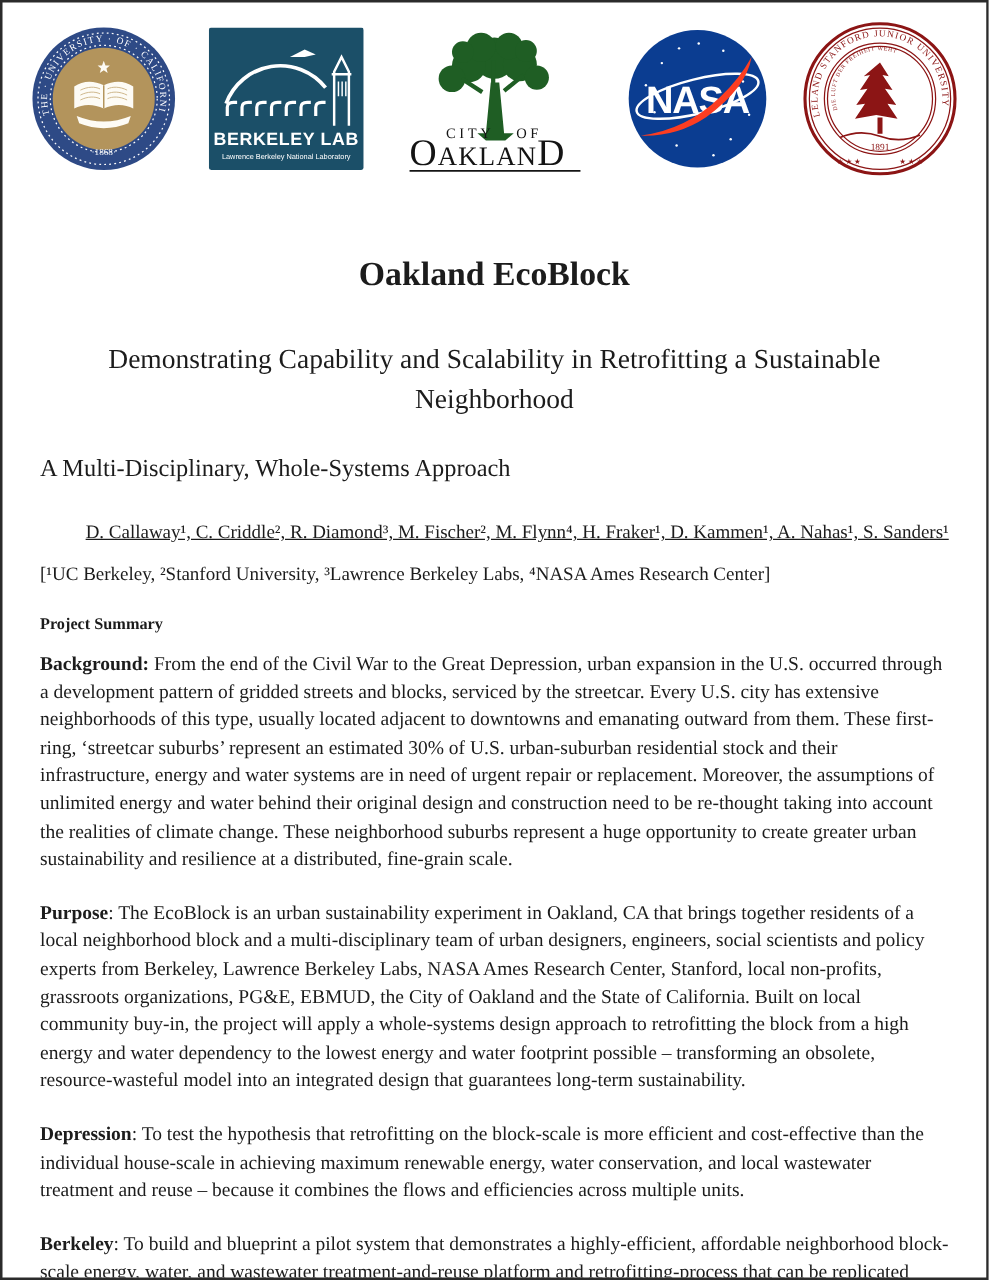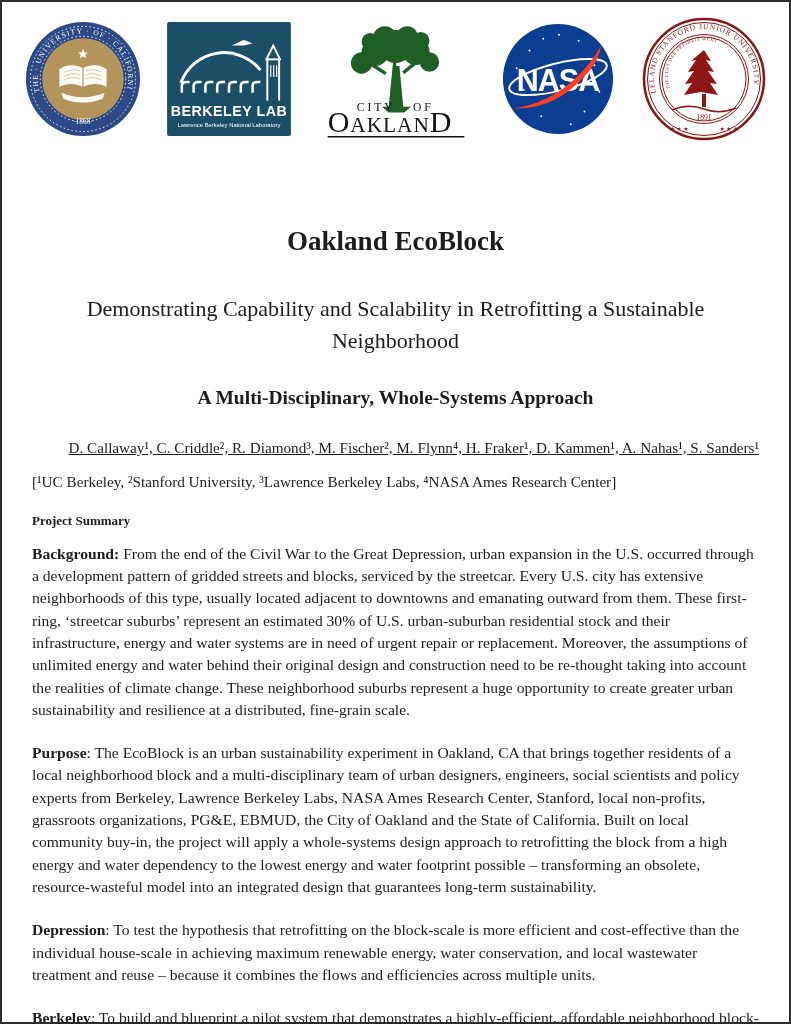--- a/index.html
+++ b/index.html
@@ -20,34 +20,34 @@
     align-items:center;
     padding:10px 22px 0 22px;
     height:134px;
   }
   .logo-row svg{display:block;}
   main{padding:0 30px;}
   h1.doc-title{
     text-align:center;
     font-size:27px;
     font-weight:bold;
-    margin:80px 0 0 0;
+    margin:58px 0 0 0;
   }
   h2.doc-subtitle{
     text-align:center;
     font-size:22px;
     font-weight:normal;
     max-width:620px;
     margin:36px auto 0 auto;
     line-height:1.45;
   }
   h3.doc-approach{
-    text-align:center;
+    text-align:left;
     font-size:19.5px;
-    font-weight:bold;
+    font-weight:normal;
     margin:30px 0 0 0;
   }
   p.authors{
     font-size:15.2px;
     margin:30px 0 0 0;
     text-align:right;
     text-decoration:underline;
   }
   p.affiliations{
     font-size:15.2px;

